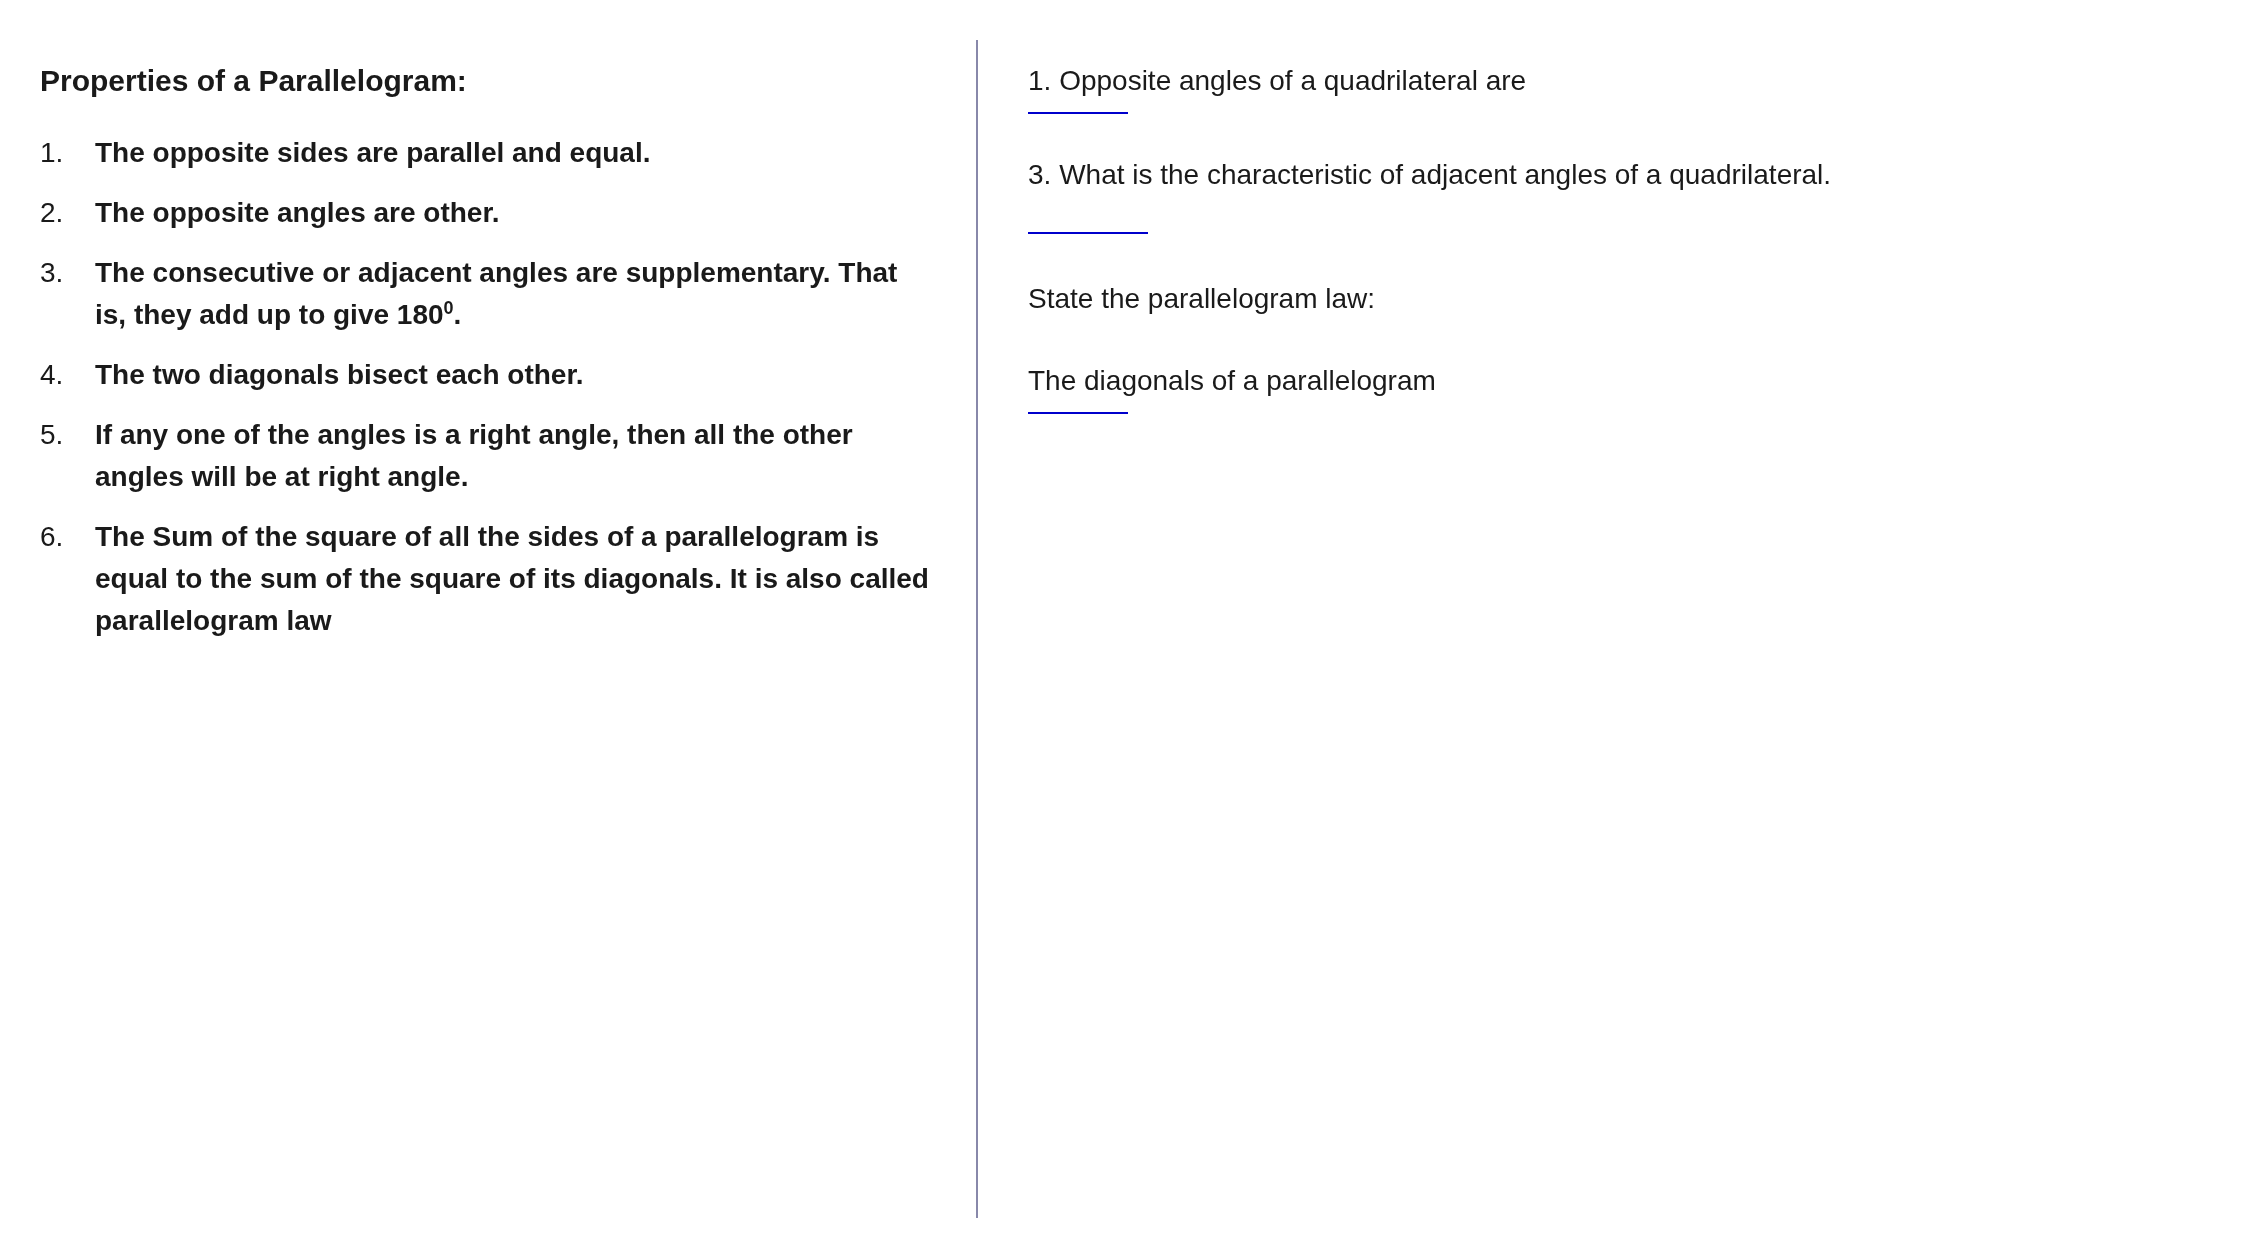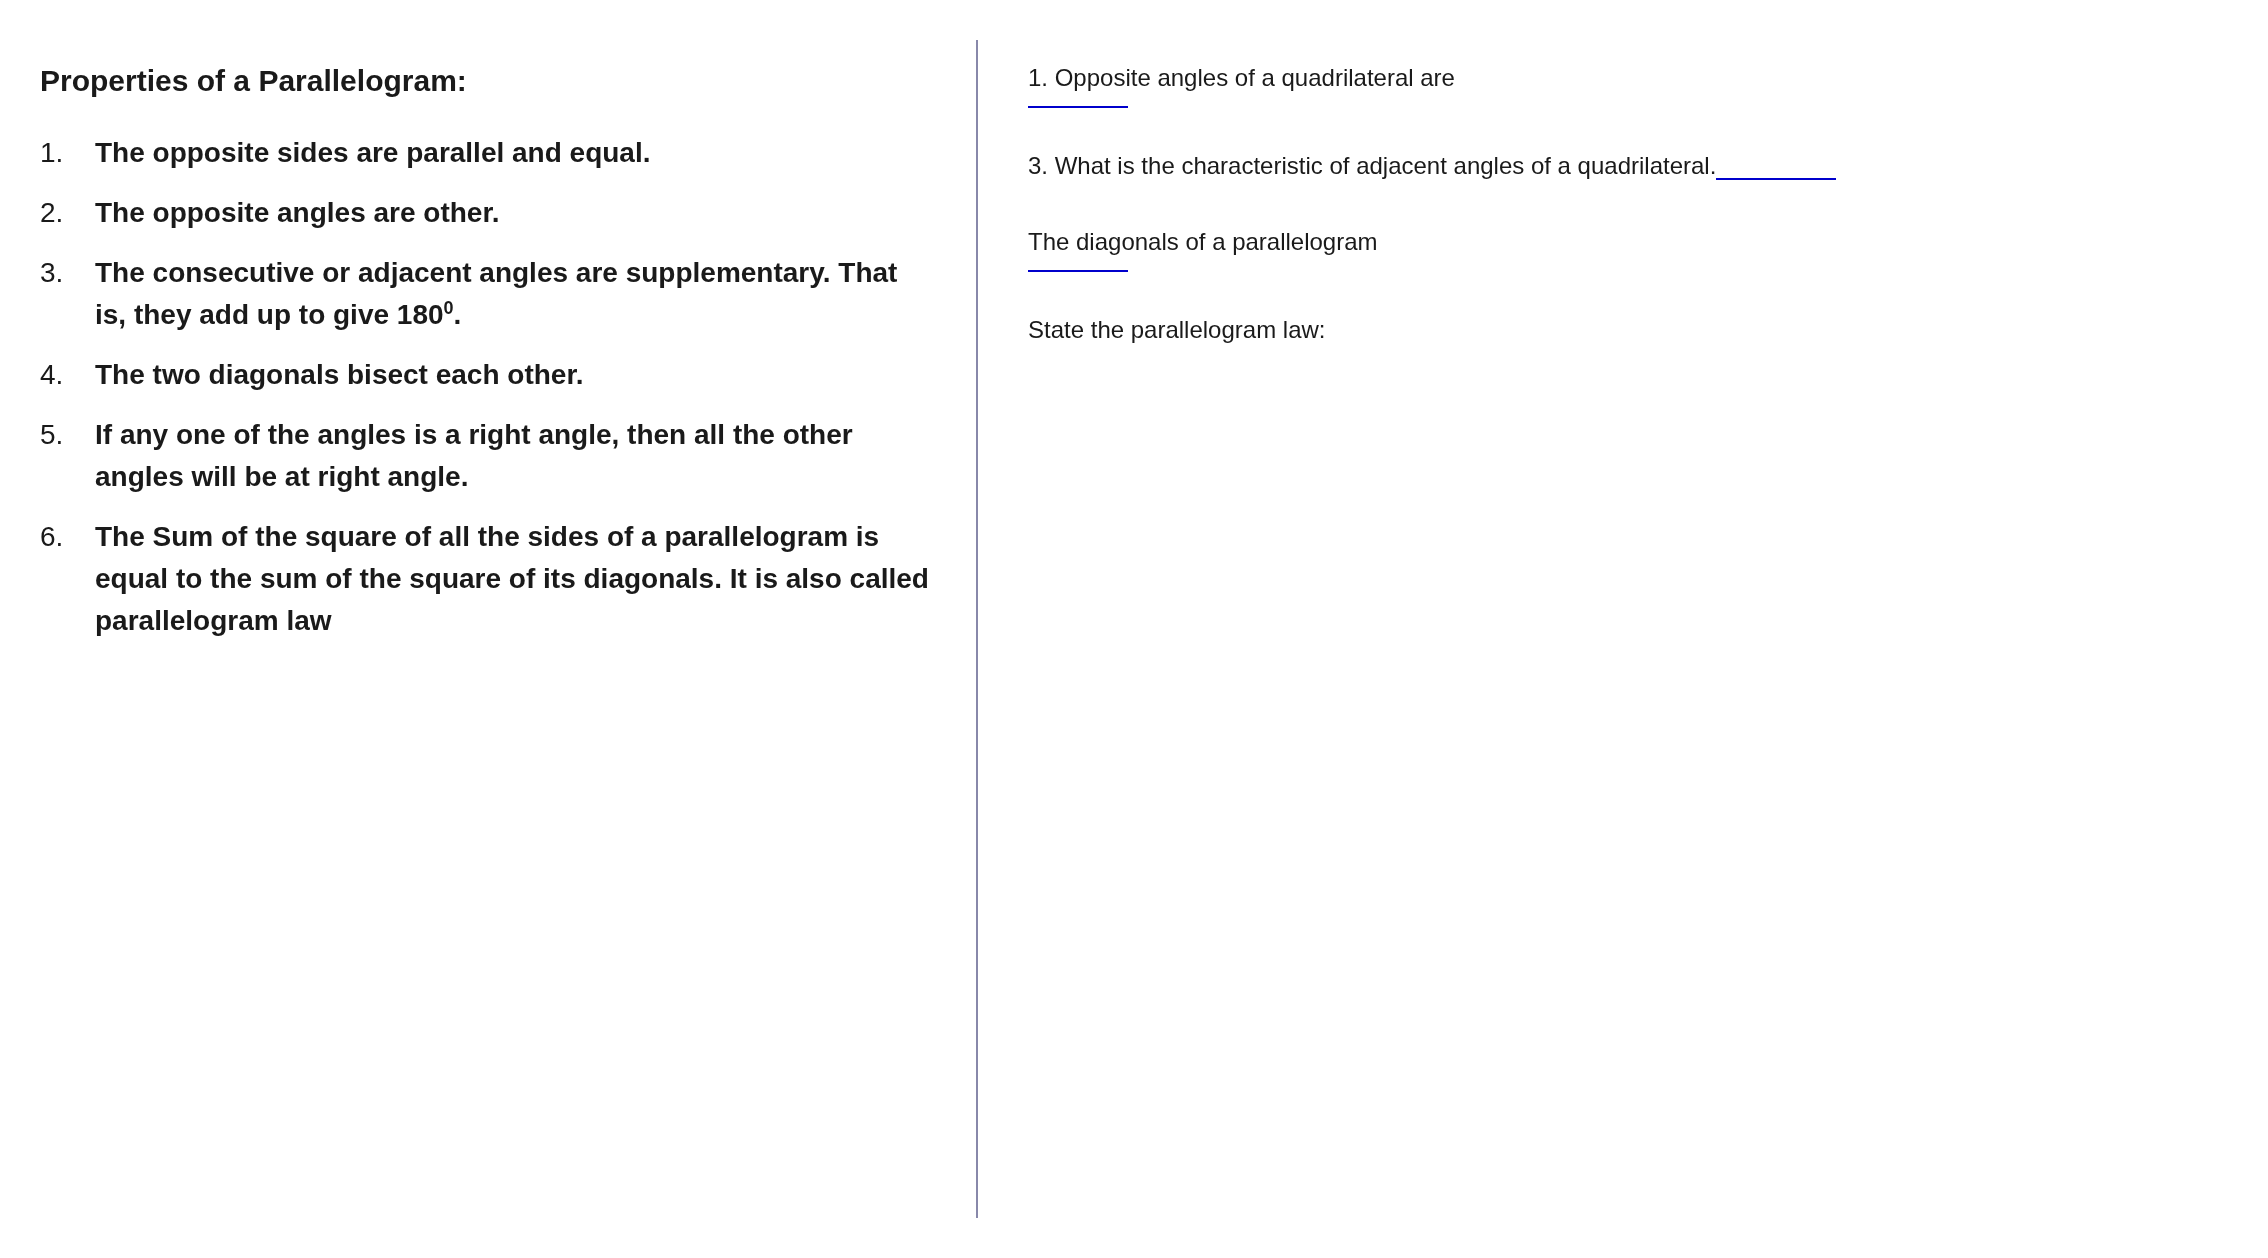--- a/index.html
+++ b/index.html
@@ -62,21 +62,21 @@
     .list-content {
       flex: 1;
       font-weight: bold;
     }
 
     .right-section {
       margin-bottom: 40px;
     }
 
     .right-section p {
-      font-size: 24px;
+      font-size: 28px;
       line-height: 1.5;
       margin-bottom: 10px;
     }
 
     .blank-line-long {
       display: inline-block;
       width: 120px;
       border-bottom: 2px solid #0000cc;
       vertical-align: bottom;
       margin-bottom: 4px;
@@ -160,25 +160,25 @@
       <p class="q2-text">
         <span>3. What is the characteristic of adjacent angles of a quadrilateral.</span><span class="blank-line-long"></span><span></span>
       </p>
     </div>
 
     <div class="right-section">
     </div>
 
     <div class="right-section">
       <p class="q1-text">
-        <span>The diagonals of a parallelogram</span>
+        <span>State the parallelogram law:</span>
       </p>
-      <span class="divider-line"></span>
     </div>
 
     <div class="right-section">
       <p class="q1-text">
-        <span>State the parallelogram law:</span>
+        <span>The diagonals of a parallelogram</span>
       </p>
+      <span class="divider-line"></span>
     </div>
 
   </div>
 </div>
 
 </body></html>

